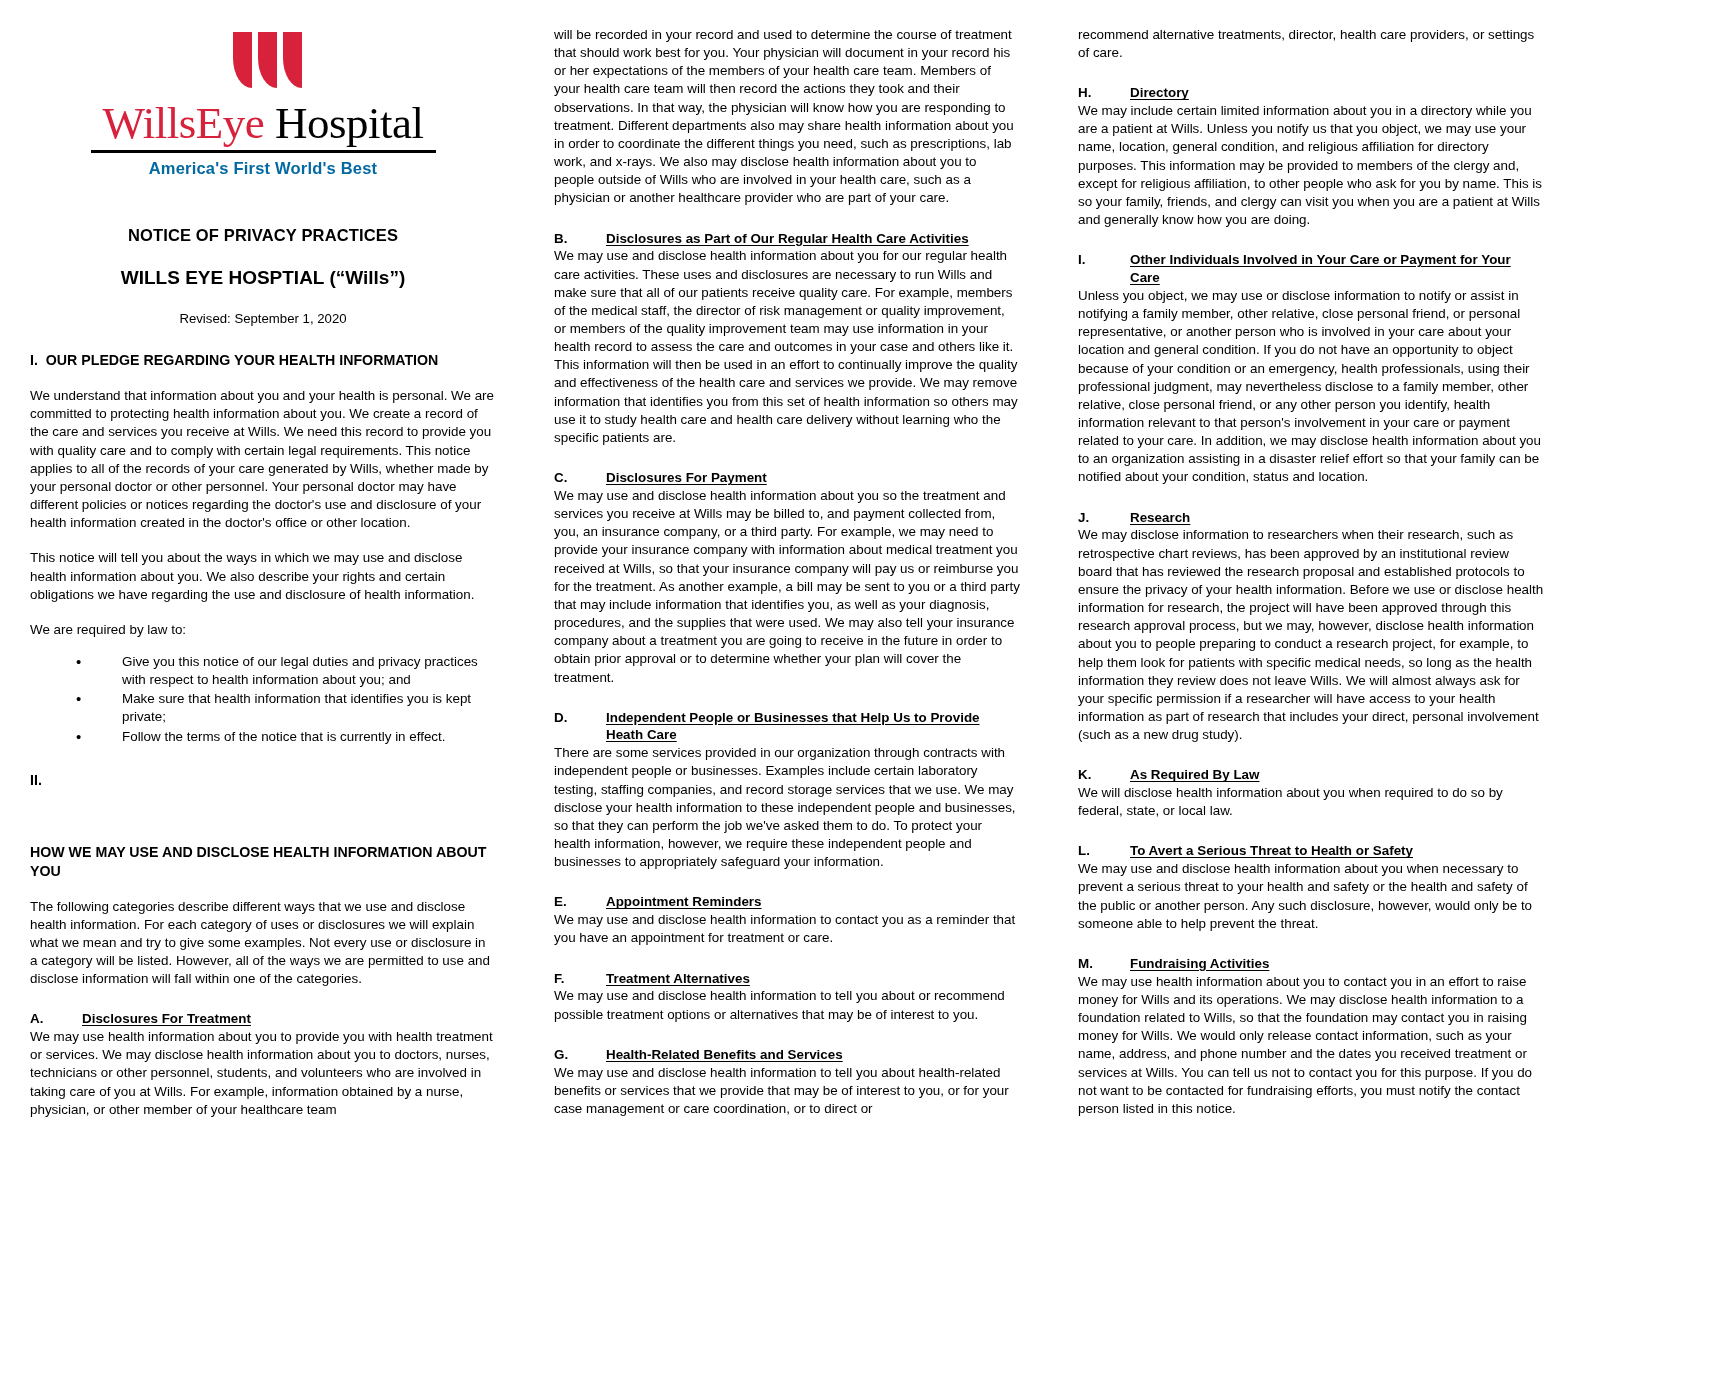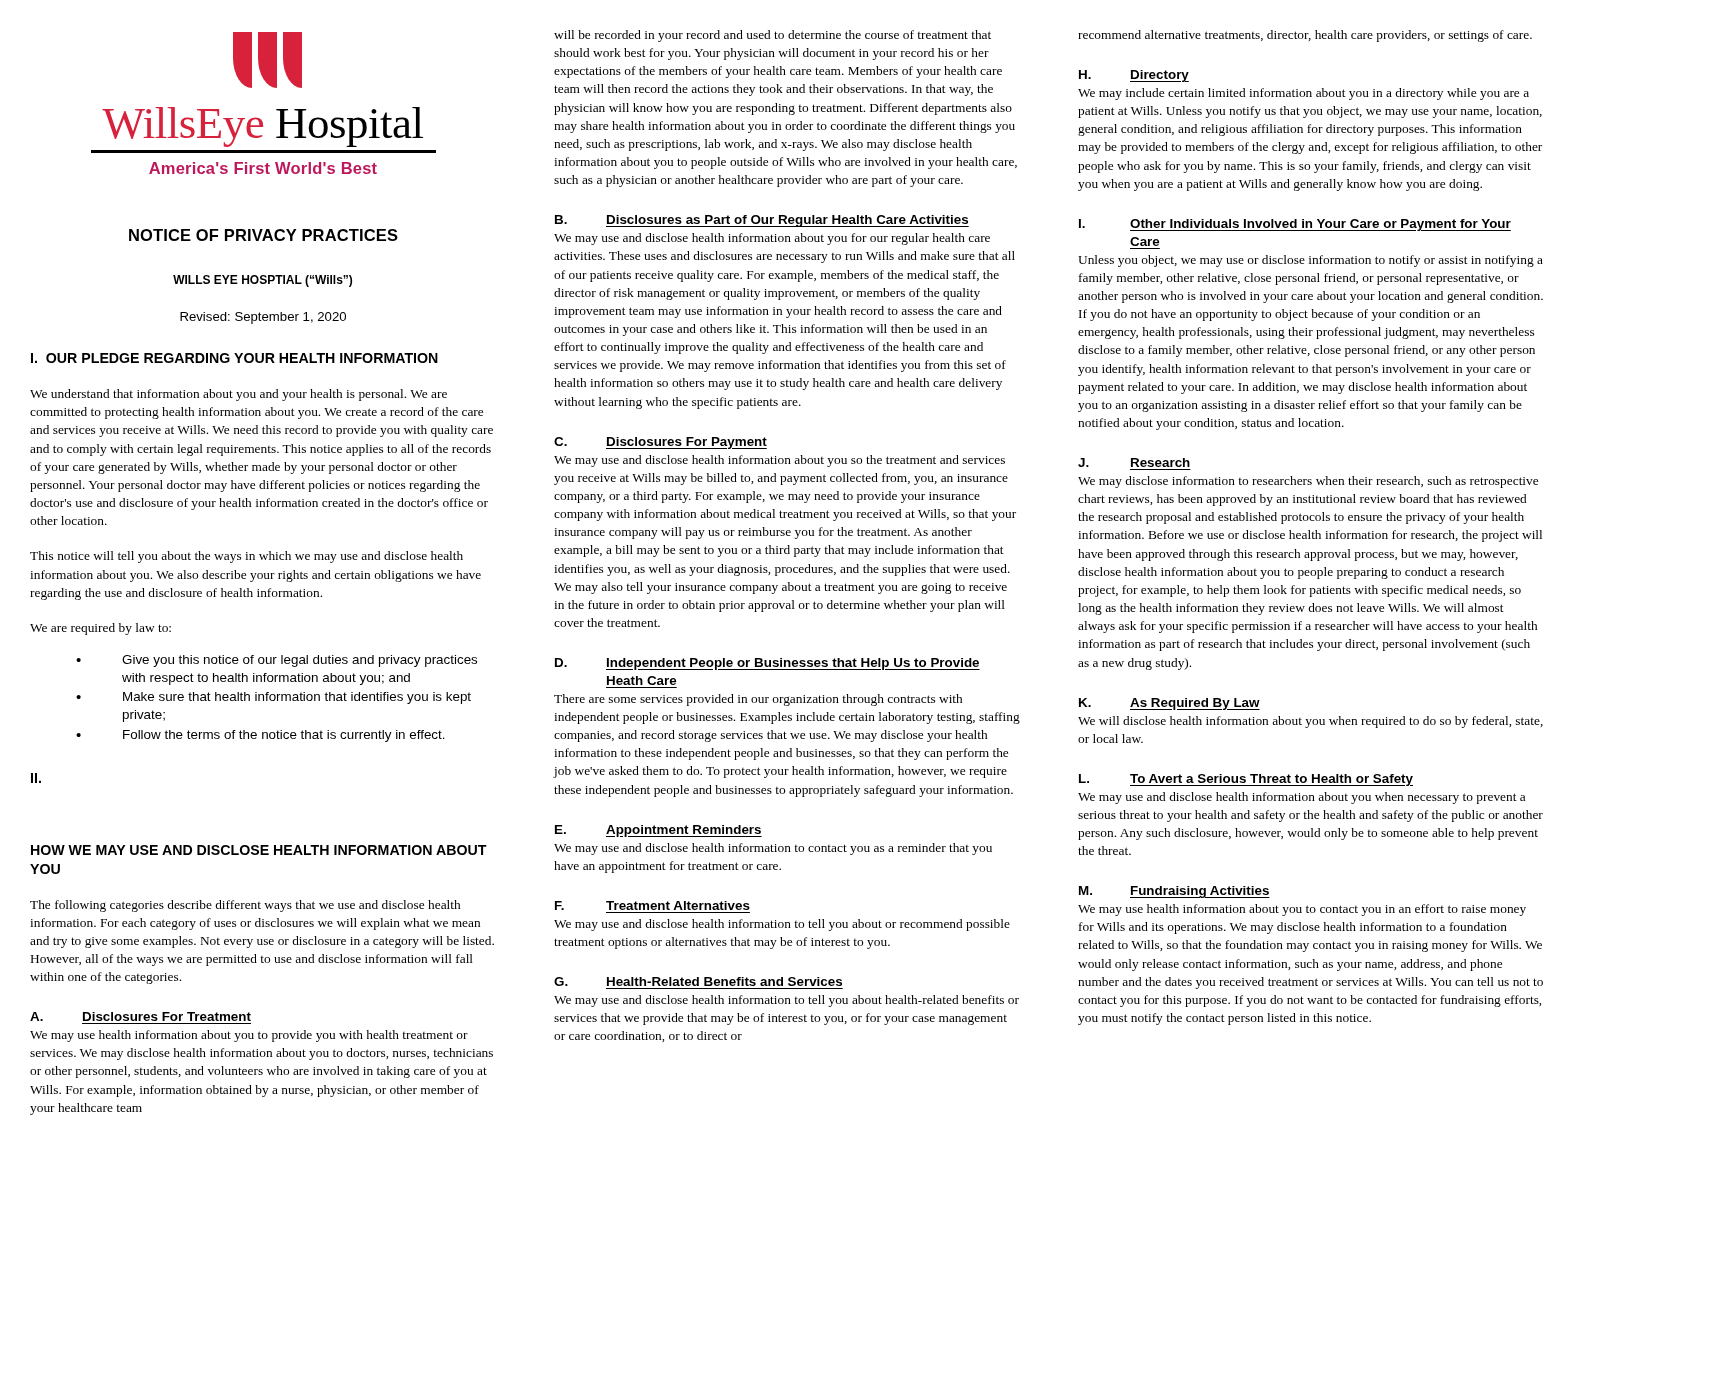--- a/index.html
+++ b/index.html
@@ -69,36 +69,36 @@
     height: 3px;
     background: #000;
     margin: 3px auto 0 auto;
   }
   .logo-tagline {
     font-family: "Liberation Sans", sans-serif;
     font-weight: bold;
     font-size: 16.5px;
     letter-spacing: 0.2px;
     margin-top: 6px;
-    color: #be185d;
+    color: #0369a1;
   }
 
   
   .doc-title {
     text-align: center;
     font-weight: bold;
     font-size: 16.5px;
     letter-spacing: 0.15px;
     margin-top: 42px;
   }
   .doc-subtitle {
     text-align: center;
     font-weight: bold;
-    font-size: 12px;
-    margin-top: 28px;
+    font-size: 19px;
+    margin-top: 22px;
   }
   .doc-revised {
     text-align: center;
     font-size: 13.2px;
     margin-top: 22px;
   }
   .notice-caps {
     font-weight: bold;
     font-size: 14.2px;
     line-height: 1.35;
@@ -115,21 +115,20 @@
     flex-direction: column;
   }
   .roman-head .num {
     flex: 0 0 72px;
   }
   p.body {
     font-size: 13.4px;
     line-height: 1.355;
     margin: 17px 0 0 0;
     text-align: left;
-    font-family: Liberation Serif, serif;
   }
   p.body.tight { margin-top: 0; }
   ul.bullets {
     margin: 14px 0 0 0;
     padding: 0 0 0 46px;
     list-style: none;
   }
   ul.bullets li {
     font-size: 13.4px;
     line-height: 1.355;

